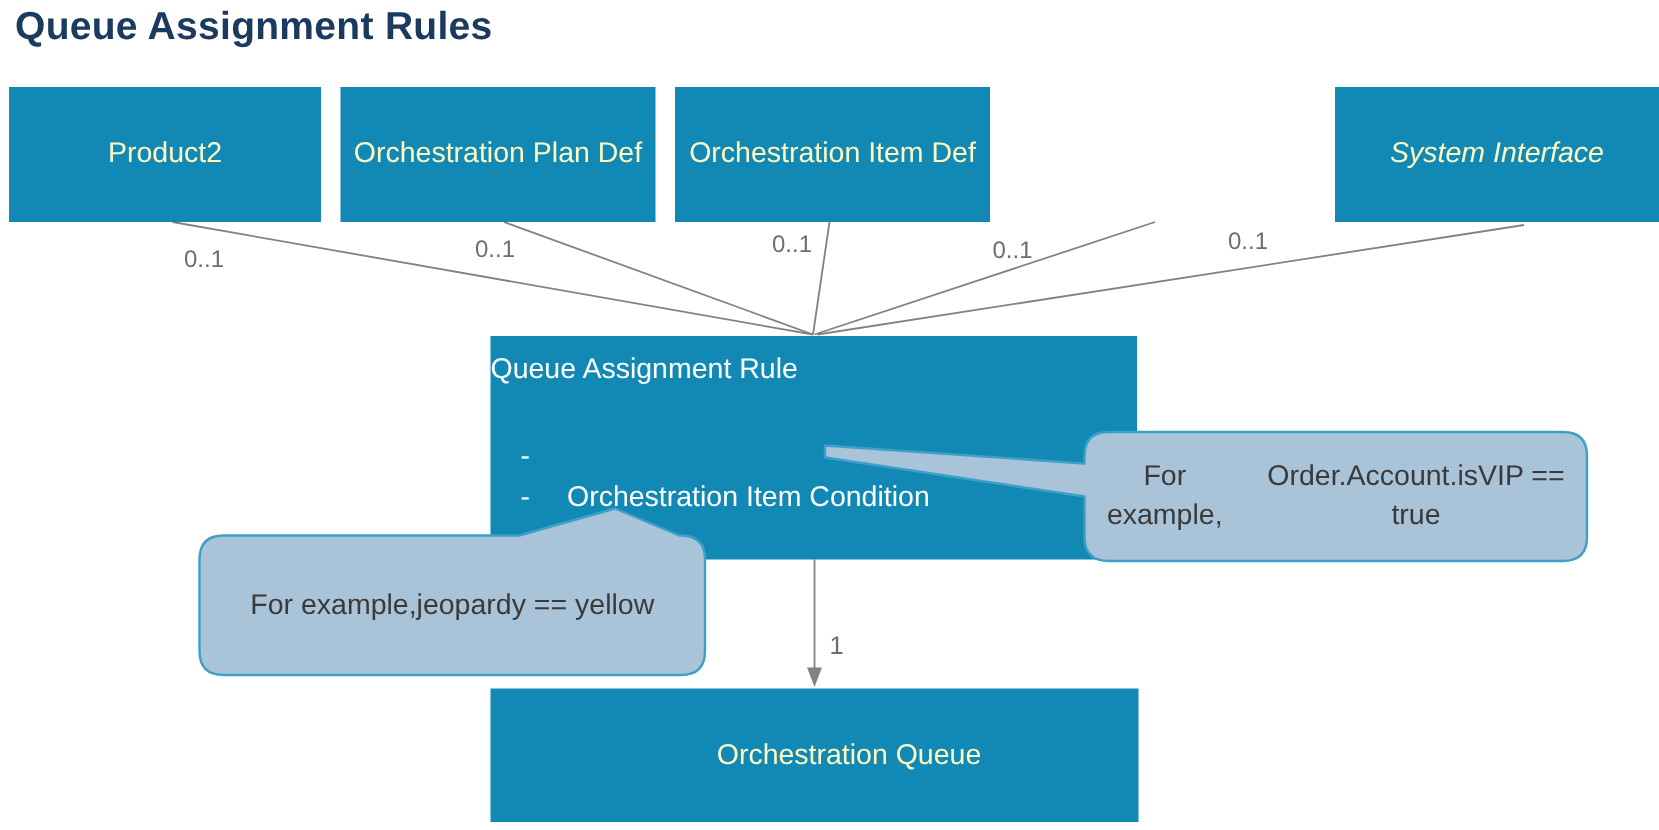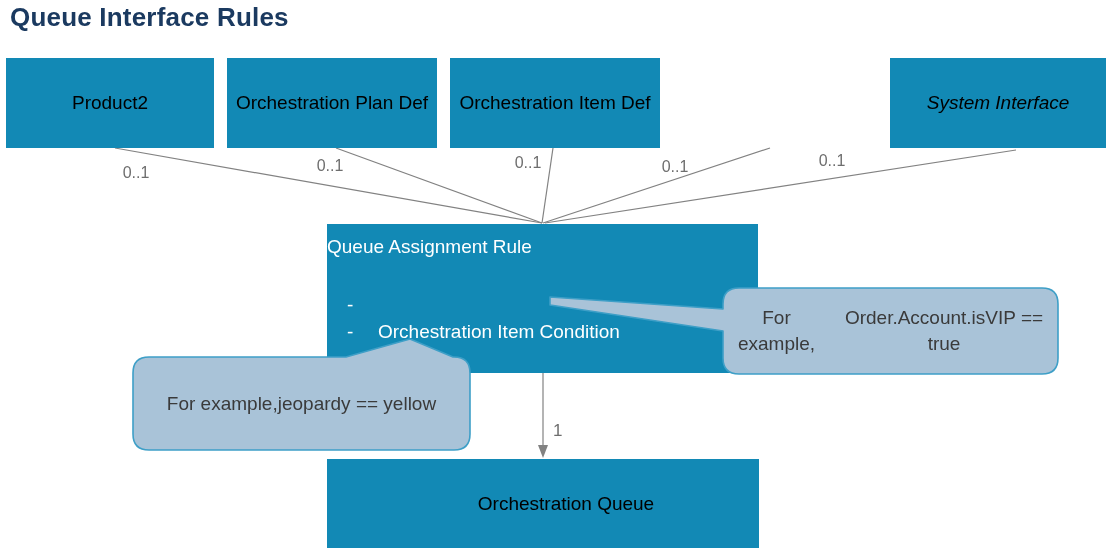--- a/index.html
+++ b/index.html
@@ -8,21 +8,21 @@
     position:relative; width:1106px; height:553px; background:#ffffff;
     font-family:"Liberation Sans", sans-serif; overflow:hidden;
   }
   .page-title {
     position:absolute; left:10px; top:2px; margin:0;
     font-size:26px; font-weight:bold; color:#1b3a60; letter-spacing:0.2px;
   }
   .layer { position:absolute; left:0; top:0; }
   #connector-layer { z-index:1; }
   .entity-box {
-    position:absolute; background:#1289b5; color:#000000;
+    position:absolute; background:#1289b5; color:#fef9c3;
     display:flex; align-items:center; justify-content:center; text-align:center;
     font-size:19px; line-height:24px; z-index:2;
   }
   .top-box { top:58px; height:90px; }
   .center-box {
     position:absolute; left:327px; top:224px; width:431px; height:149px;
     background:#1289b5; color:#ffffff; z-index:2; font-size:19px;
   }
   .center-box .cb-title {
     margin-top:12px; text-align:left; font-size:19px;
@@ -46,21 +46,21 @@
     position:absolute; z-index:4; display:flex; flex-direction:row;
     align-items:center; justify-content:center; text-align:center;
     color:#3a3a3a; font-size:19px; line-height:26px;
   }
 </style>
 </head>
 <body>
 
 <div class="stage">
 
-  <h1 class="page-title">Queue Interface Rules</h1>
+  <h1 class="page-title">Queue Assignment Rules</h1>
 
   <svg id="connector-layer" class="layer" width="1106" height="553" viewBox="0 0 1106 553">
     <line class="assoc" x1="115" y1="148" x2="542" y2="223"></line>
     <line class="assoc" x1="336" y1="148" x2="542" y2="223"></line>
     <line class="assoc" x1="553" y1="148" x2="542" y2="223"></line>
     <line class="assoc" x1="770" y1="148" x2="543" y2="223"></line>
     <line class="assoc" x1="1016" y1="150" x2="545" y2="223"></line>
 
     <text class="mult" x="136" y="178" text-anchor="middle">0..1</text>
     <text class="mult" x="330" y="171" text-anchor="middle">0..1</text>

